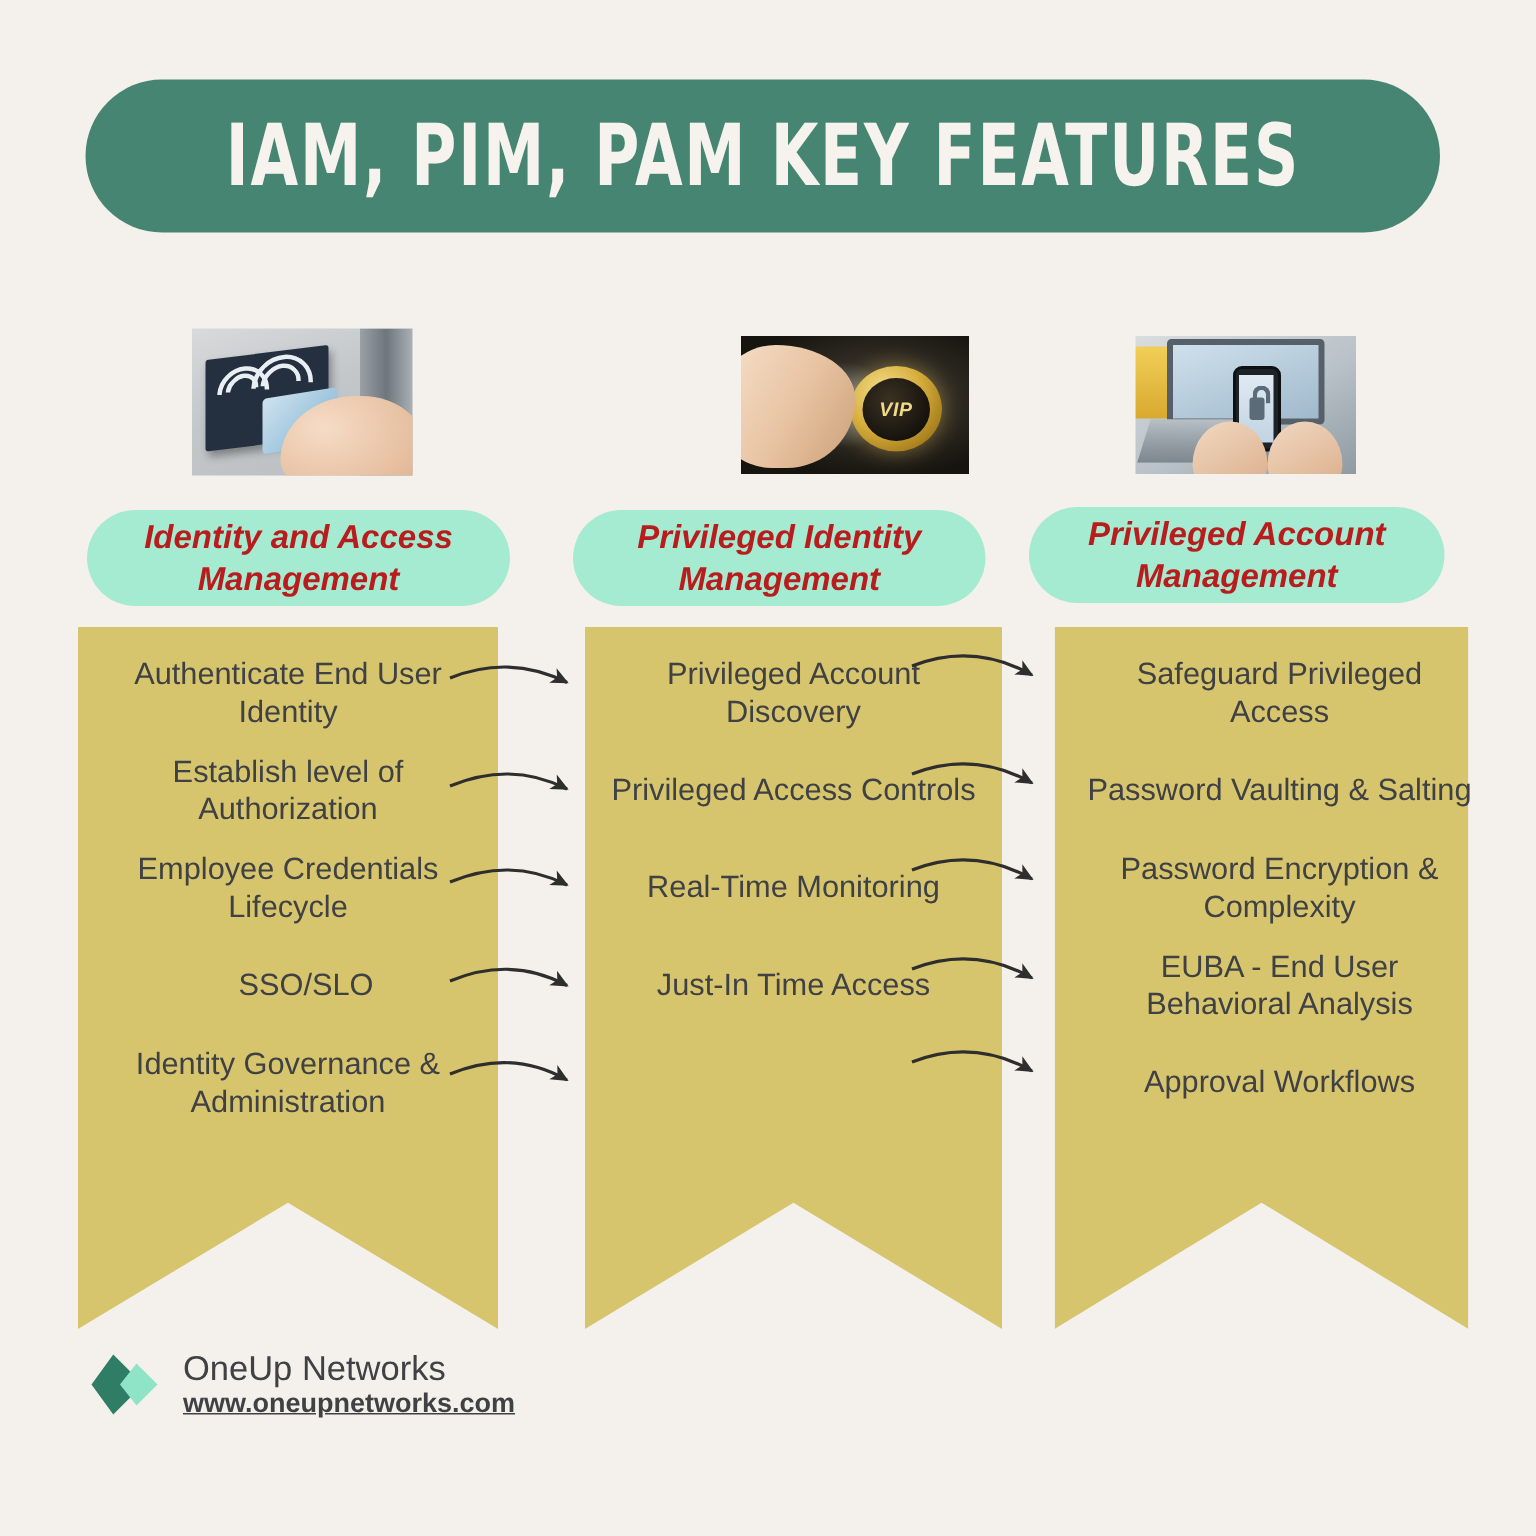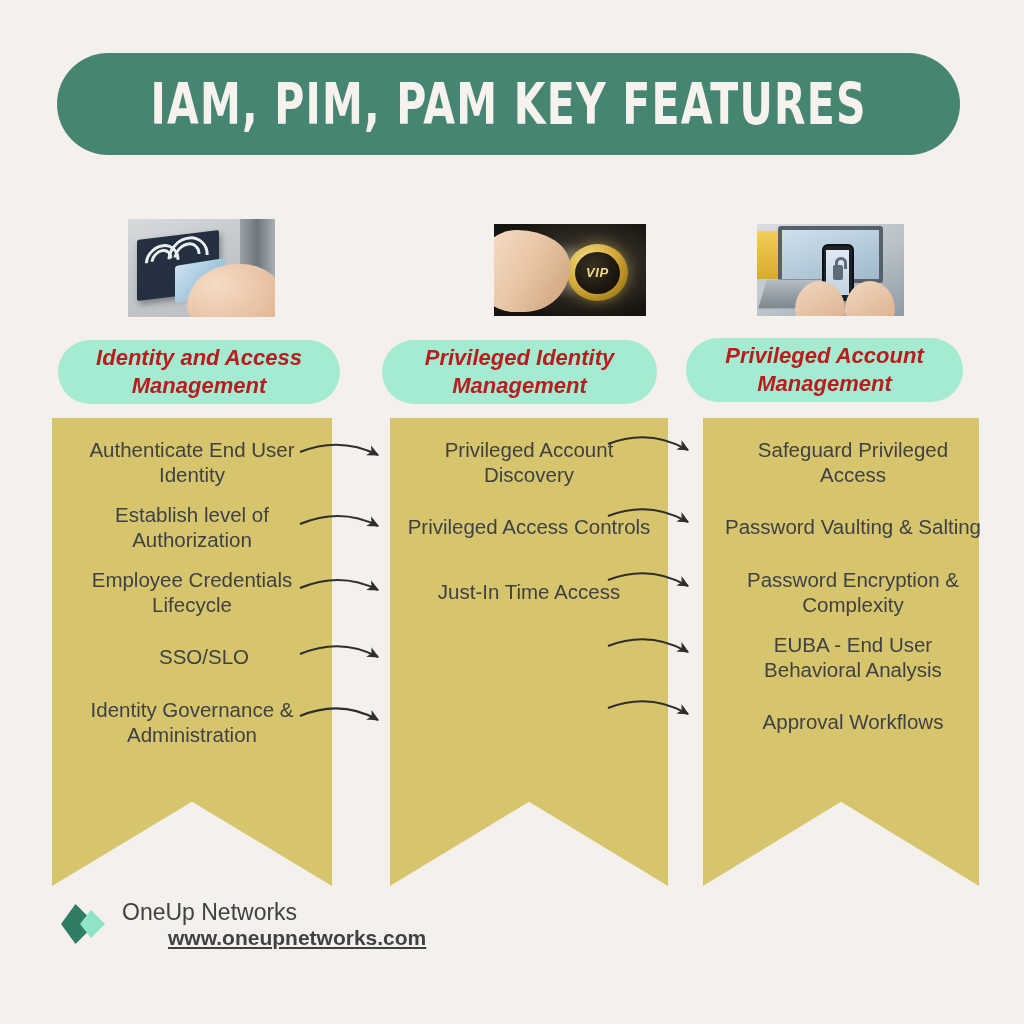--- a/index.html
+++ b/index.html
@@ -217,25 +217,24 @@
   }
   .logo-mark { width: 50px; height: 44px; flex: none; }
   .footer-text { display: flex; flex-direction: column; gap: 1px; }
   .brand {
     color: #3f4144;
     font-size: 23px;
     line-height: 1.08;
   }
   .brand-url {
     color: #3f4144;
-    font-size: 21px;
+    font-size: 18px;
     font-weight: 700;
     text-decoration: underline;
     line-height: 1.1;
-    margin-left: 46px;
   }
 </style>
 </head>
 <body>
 
 <div class="title-bar">
   <div class="title-text">IAM, PIM, PAM Key Features</div>
 </div>
 
 <div class="columns">
@@ -280,20 +279,21 @@
 
     <div class="pill" style="left:382px; top:340px; width:275px; height:64px;">
       <span class="pill-text">Privileged Identity Management</span>
     </div>
 
     <div class="ribbon" style="left:390px; top:418px; width:278px; height:468px;">
     </div>
     <div class="ribbon-list" style="left:390px; top:430px; width:278px;">
       <div class="ribbon-item" style="height:65px;">Privileged Account Discovery</div>
       <div class="ribbon-item" style="height:65px;">Privileged Access Controls</div>
+      <div class="ribbon-item" style="height:65px;">Real-Time Monitoring</div>
       <div class="ribbon-item" style="height:65px;">Just-In Time Access</div>
     </div>
   </div>
 
   <div class="column">
 
     <div class="col-photo photo-phone" style="left:757px; top:224px; width:147px; height:92px;">
       <div class="yellow"></div>
       <div class="laptop"></div>
       <div class="kbd"></div>

